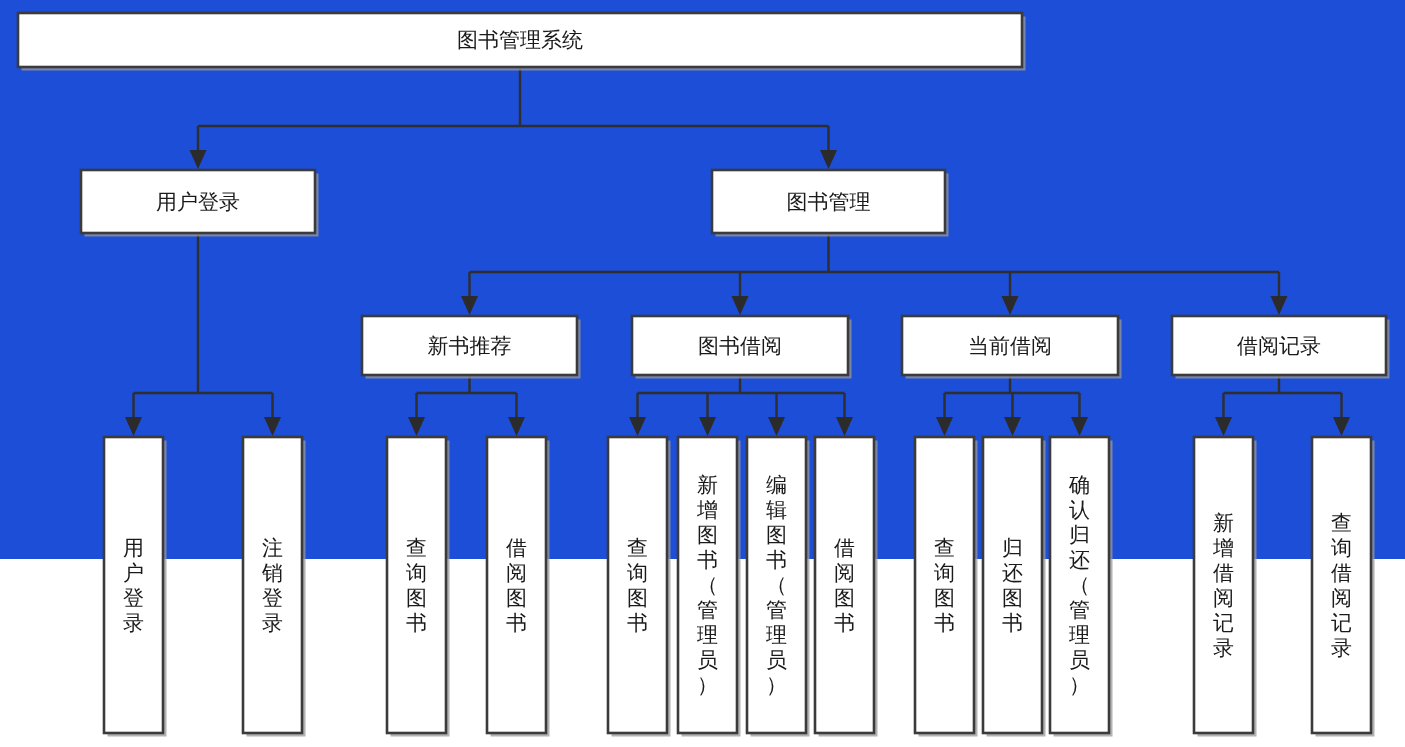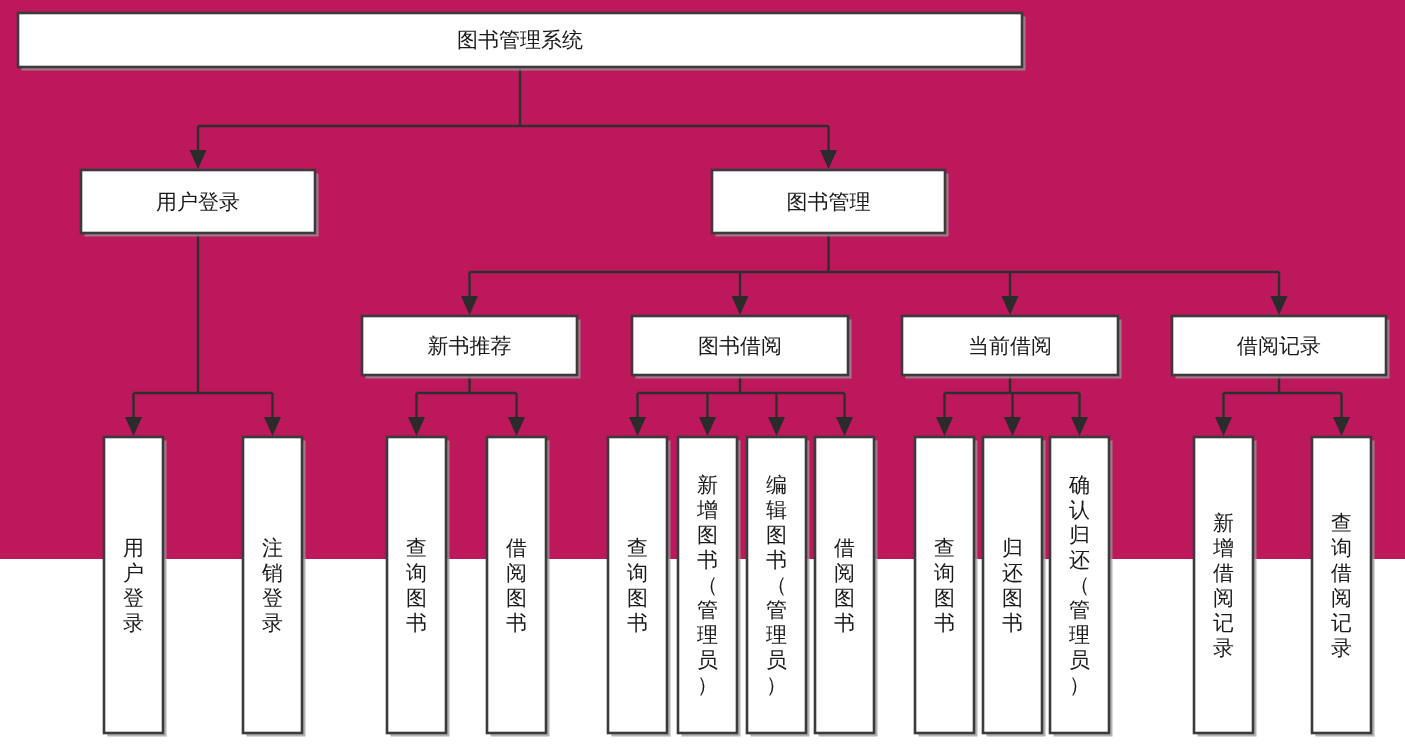--- a/index.html
+++ b/index.html
@@ -1,18 +1,18 @@
 <!DOCTYPE html>
 <html><head>
 <meta charset="utf-8">
 <style>
   html,body{margin:0;padding:0;background:#ffffff;}
   body{width:1405px;height:747px;overflow:hidden;
        font-family:"Liberation Sans","DejaVu Sans",sans-serif;}
-  #diagram-root{position:relative;width:1405px;height:559px;background:#be185d;}
+  #diagram-root{position:relative;width:1405px;height:559px;background:#1d4ed8;}
   svg#tree{position:absolute;left:0;top:0;width:1405px;height:747px;}
   .node-box{fill:#ffffff;stroke:#3b3b3b;stroke-width:2.6;}
   .node-shadow{fill:#9a9a9a;opacity:.75;}
   .link{stroke:#2e2e2e;stroke-width:2.4;fill:none;}
   .arrow-head{fill:#2b2b2b;}
   .node-label{fill:#1a1a1a;font-family:"DejaVu Sans","Liberation Sans",sans-serif;
               font-size:21px;text-anchor:middle;dominant-baseline:middle;}
   .leaf-label{fill:#1a1a1a;font-family:"DejaVu Sans","Liberation Sans",sans-serif;
               font-size:21px;text-anchor:middle;}
   .watermark{position:absolute;right:14px;bottom:6px;color:#b9b9b9;font-size:17px;

